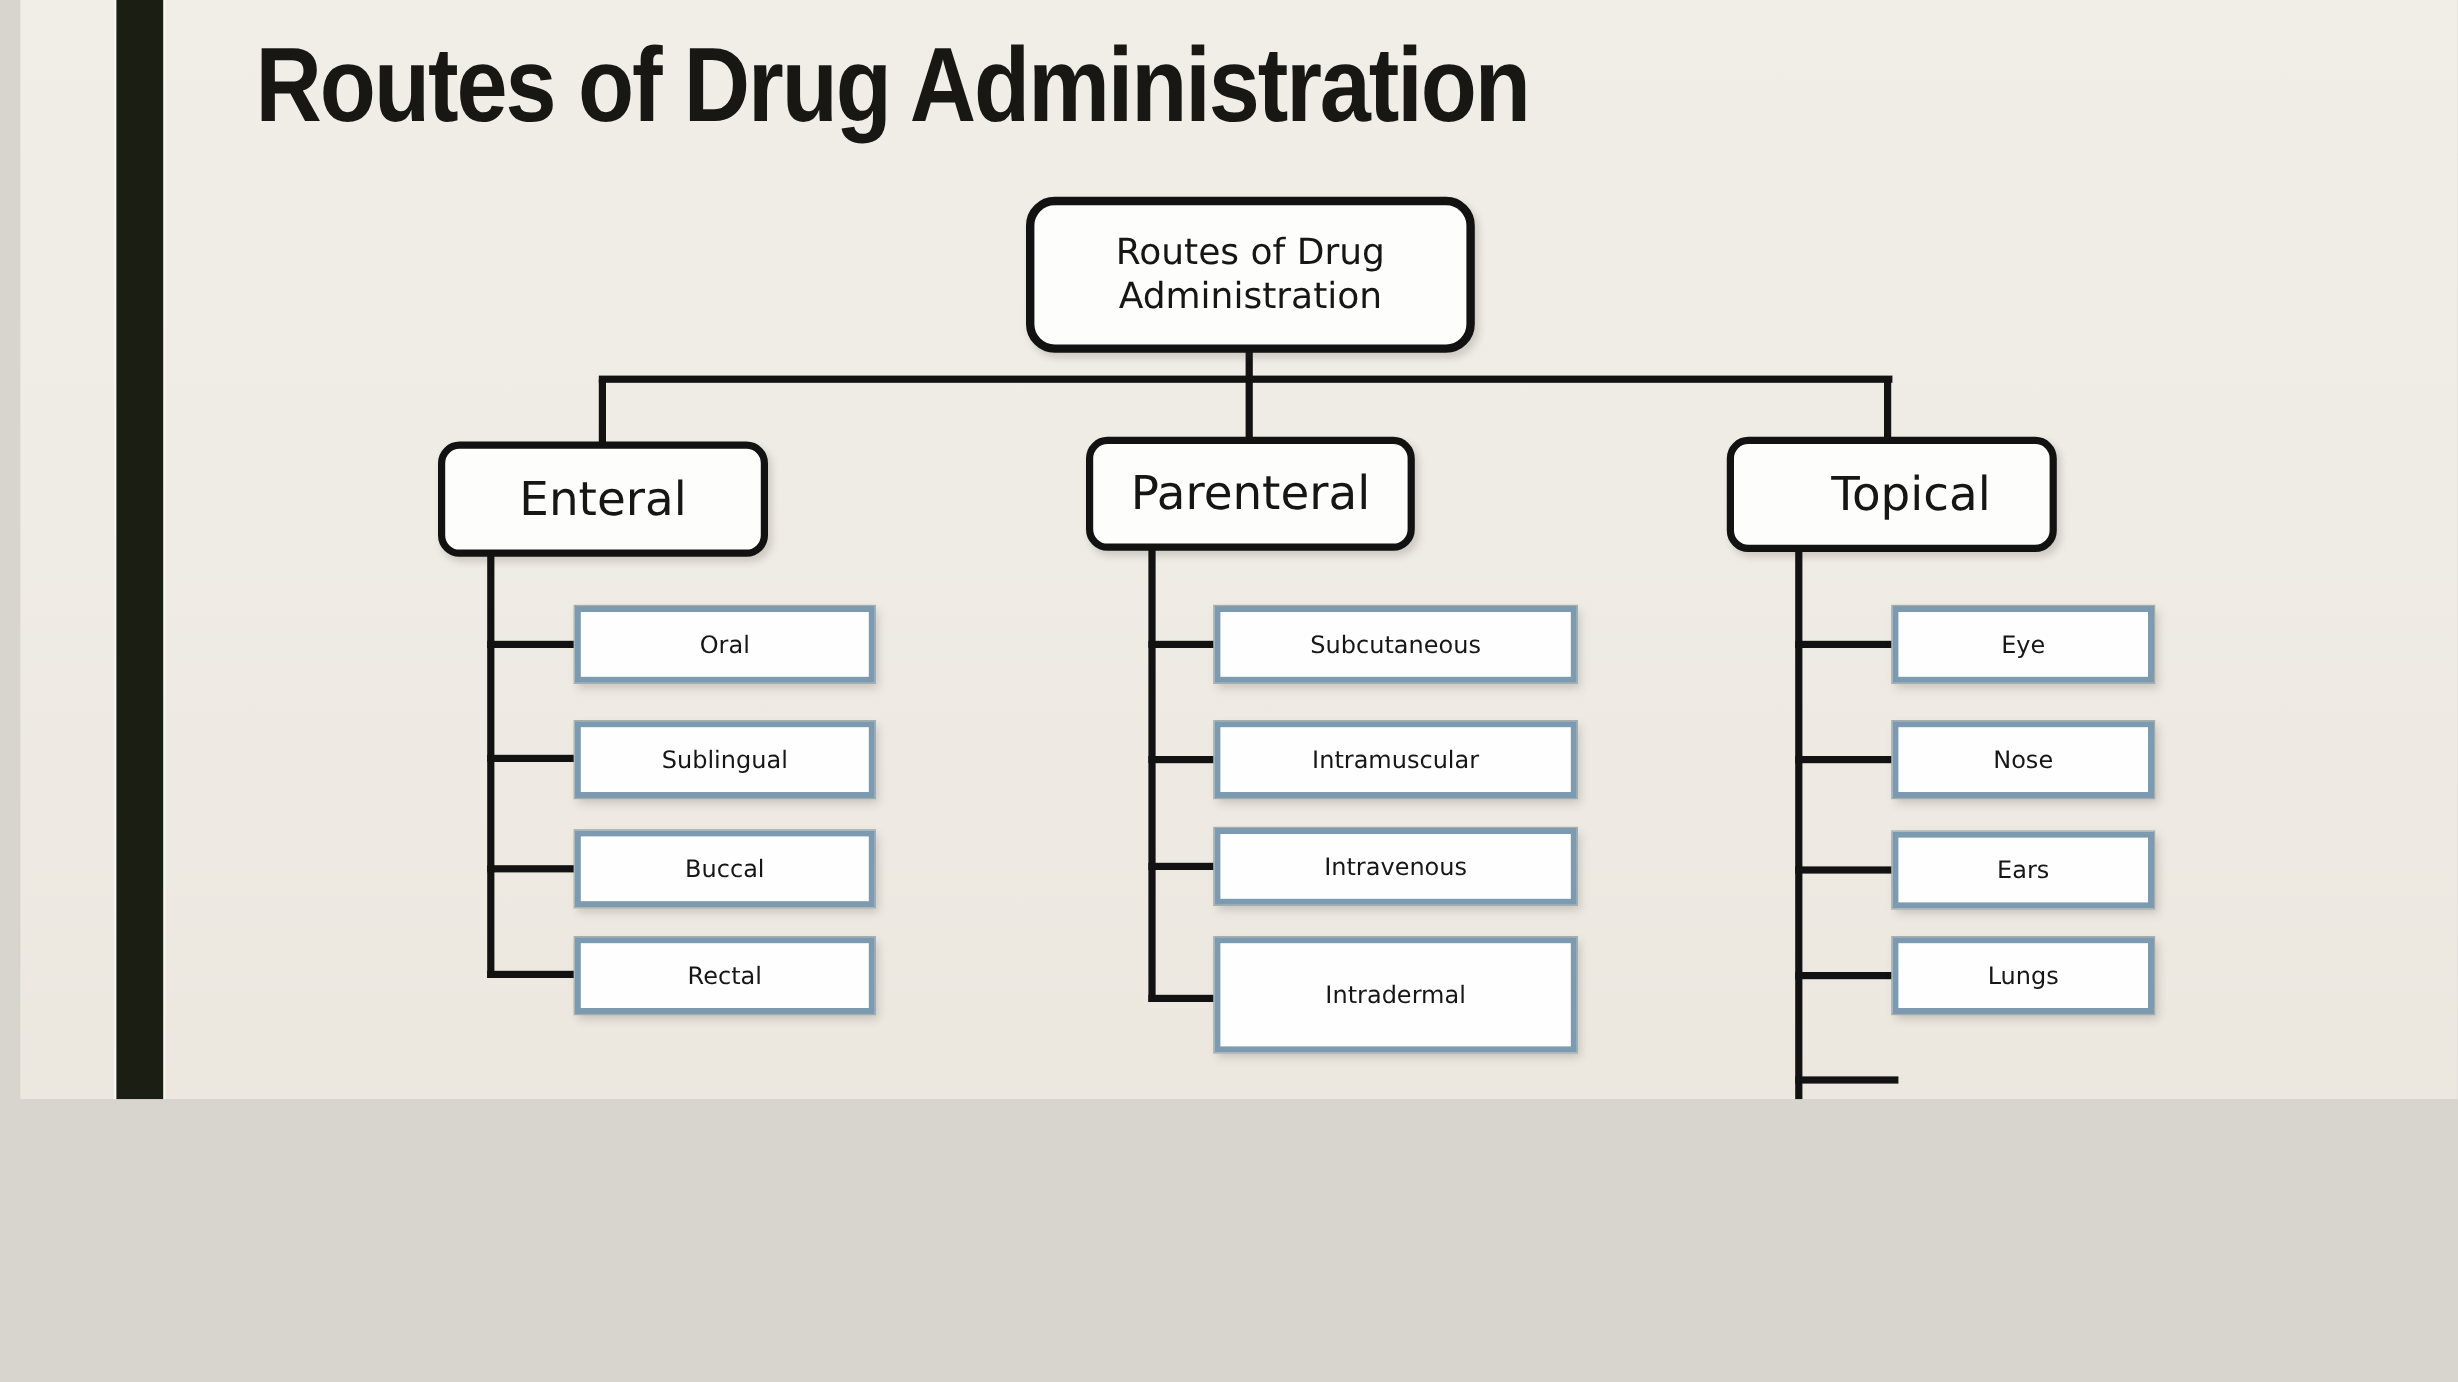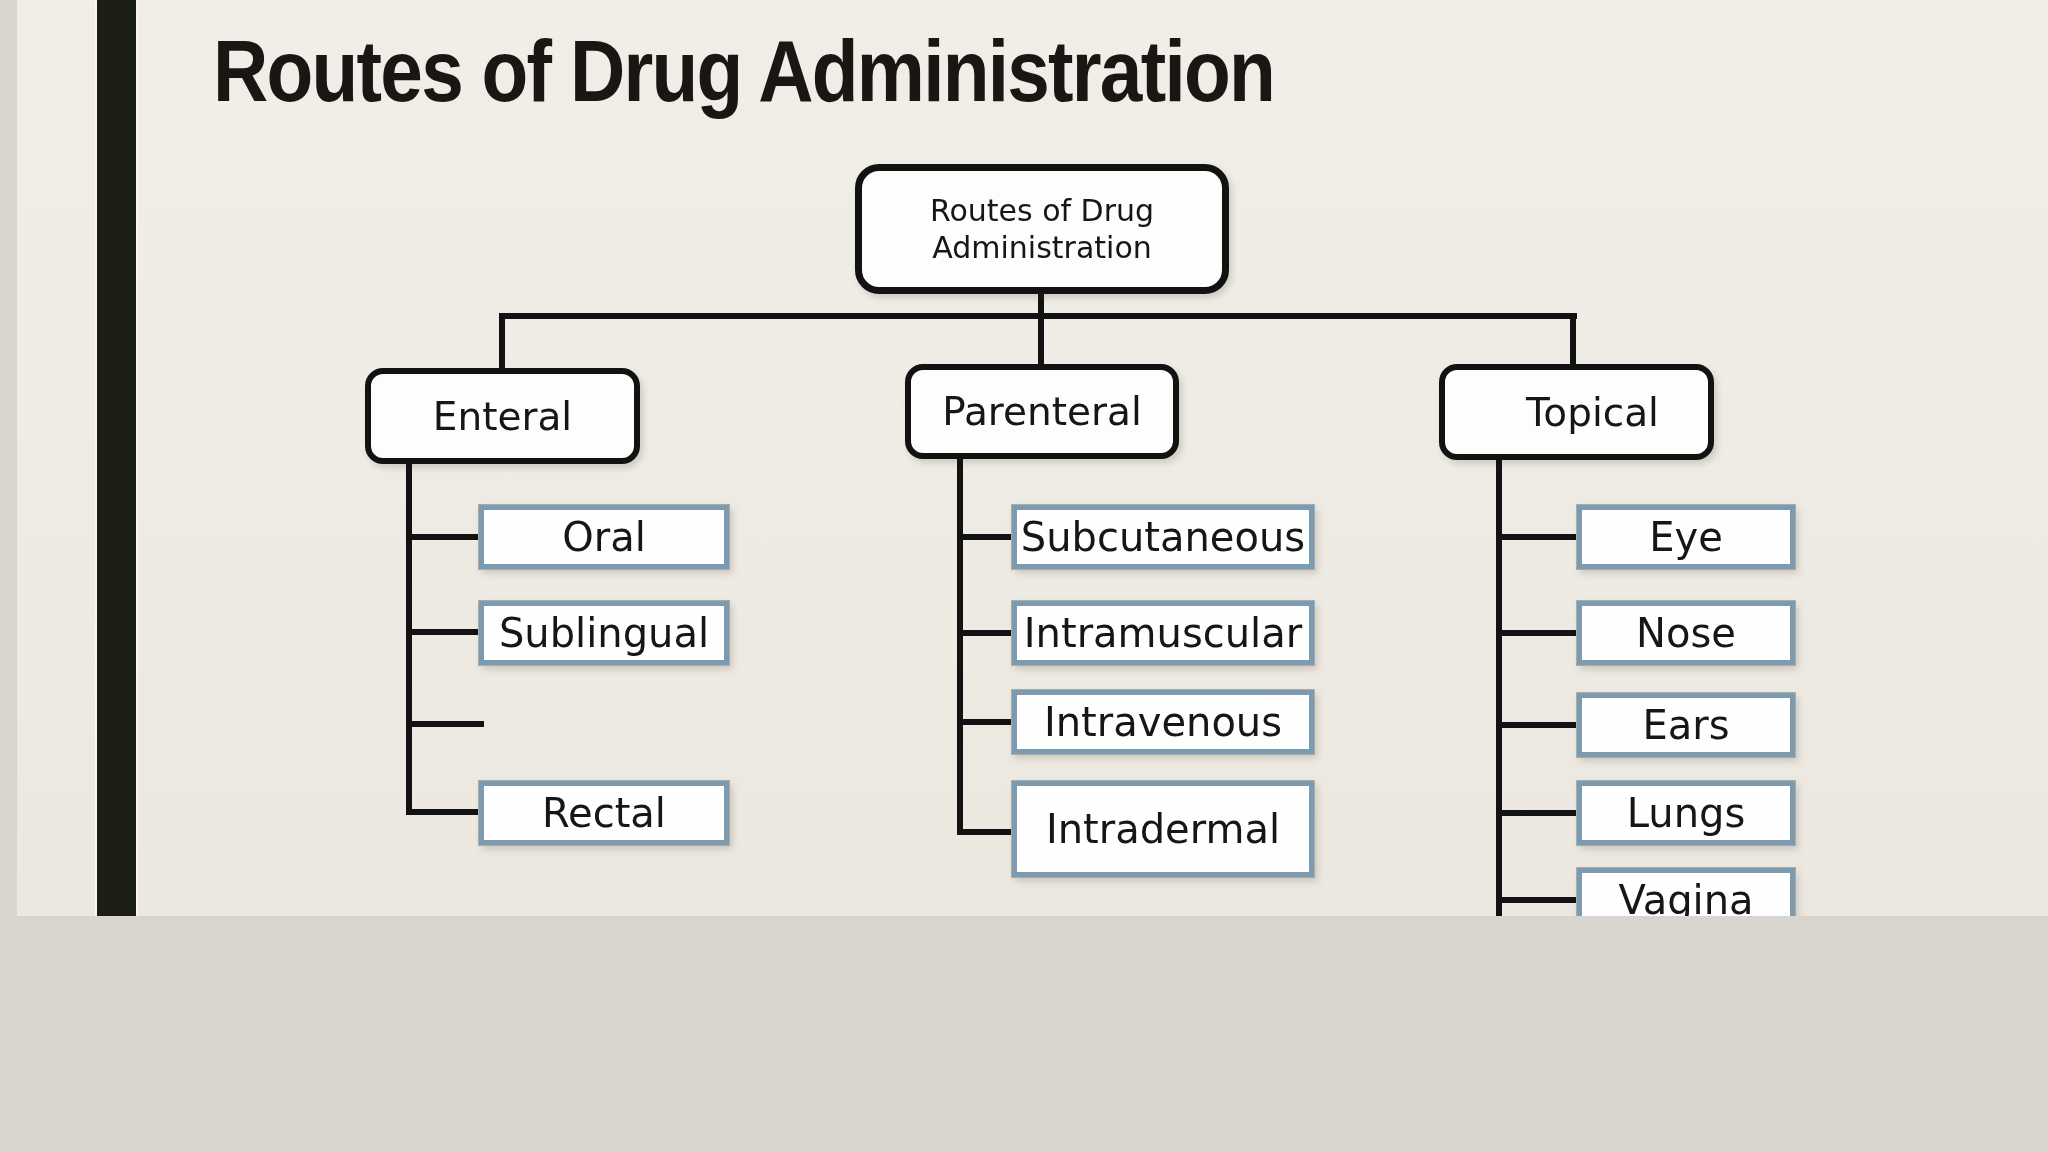--- a/index.html
+++ b/index.html
@@ -36,21 +36,21 @@
     box-shadow:3px 4px 6px rgba(60,55,45,.18);
     padding:0 18px;
   }
   .cat{
     border:6px solid #121212;border-radius:18px;
     font-size:39px;
     box-shadow:3px 4px 6px rgba(60,55,45,.18);
   }
   .leaf{
     border:5px solid #7c9bb1;background:#fdfefd;
-    font-size:40px;
+    font-size:20px;
     box-shadow:0 0 0 1px #a8ada9, 3px 4px 7px rgba(90,85,75,.25), inset 0 0 0 2px #ffffff;
   }
   .line{position:absolute;background:#121212;}
 </style>
 </head>
 <body>
 
 <div class="slide">
 
   <div class="accent-bar"></div>
@@ -84,27 +84,27 @@
   <div class="line" style="left:1479px;top:534px;width:86px;height:6px;"></div>
   <div class="line" style="left:1479px;top:630px;width:86px;height:6px;"></div>
   <div class="line" style="left:1479px;top:722px;width:86px;height:6px;"></div>
   <div class="line" style="left:1479px;top:810px;width:86px;height:6px;"></div>
   <div class="line" style="left:1479px;top:897px;width:86px;height:6px;"></div>
   <div class="line" style="left:1479px;top:989px;width:86px;height:6px;"></div>
   <div class="line" style="left:1479px;top:1081px;width:86px;height:6px;"></div>
 
   <div class="node leaf" style="left:462px;top:505px;width:250px;height:64px;">Oral</div>
   <div class="node leaf" style="left:462px;top:601px;width:250px;height:64px;">Sublingual</div>
+  <div class="node leaf" style="left:462px;top:692px;width:250px;height:64px;">Buccal</div>
   <div class="node leaf" style="left:462px;top:781px;width:250px;height:64px;">Rectal</div>
 
   <div class="node leaf" style="left:995px;top:505px;width:302px;height:64px;">Subcutaneous</div>
   <div class="node leaf" style="left:995px;top:601px;width:302px;height:64px;">Intramuscular</div>
   <div class="node leaf" style="left:995px;top:690px;width:302px;height:64px;">Intravenous</div>
   <div class="node leaf" style="left:995px;top:781px;width:302px;height:96px;">Intradermal</div>
 
   <div class="node leaf" style="left:1560px;top:601px;width:218px;height:64px;">Nose</div>
   <div class="node leaf" style="left:1560px;top:505px;width:218px;height:64px;">Eye</div>
   <div class="node leaf" style="left:1560px;top:693px;width:218px;height:64px;">Ears</div>
   <div class="node leaf" style="left:1560px;top:781px;width:218px;height:64px;">Lungs</div>
-  <div class="node leaf" style="left:1560px;top:868px;width:218px;height:64px;">Vagina</div>
   <div class="node leaf" style="left:1560px;top:959px;width:218px;height:64px;">Urethra</div>
 
 </div>
 
 </body></html>

